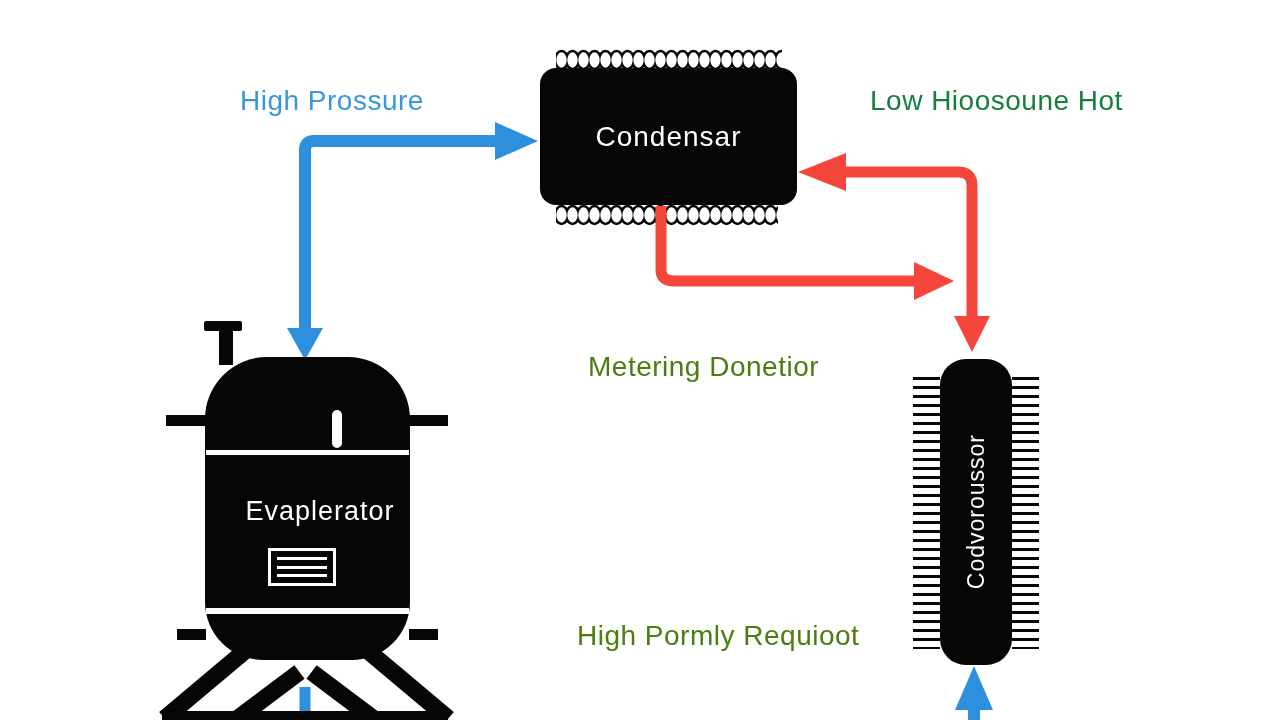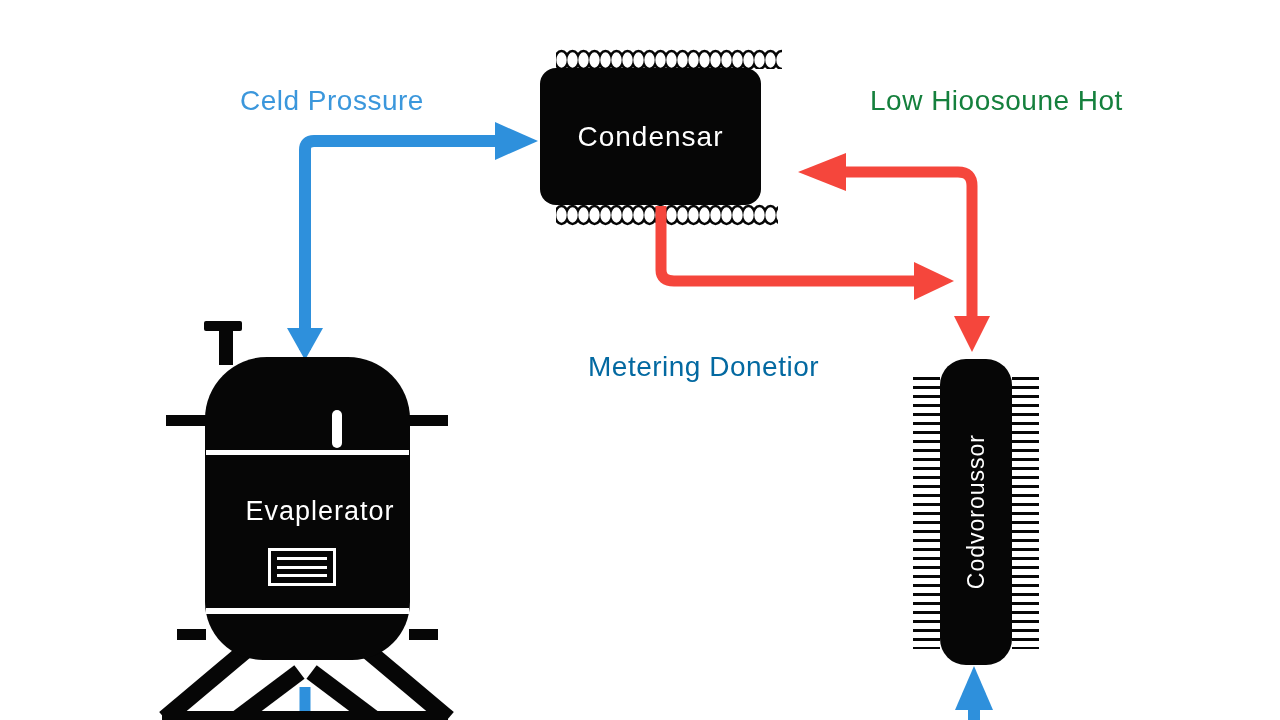--- a/index.html
+++ b/index.html
@@ -4,36 +4,36 @@
 <style>
   html,body{margin:0;padding:0;background:#fff;}
   .stage{
     position:relative;width:1280px;height:720px;overflow:hidden;
     background:#ffffff;font-family:"Liberation Sans",sans-serif;
   }
   
   .lbl{position:absolute;font-size:28px;font-weight:500;letter-spacing:.5px;white-space:nowrap;z-index:4;}
   .lbl-cold{left:240px;top:85px;color:#3b97dc;}
   .lbl-hot{left:870px;top:85px;color:#15803d;}
-  .lbl-dark{color:#0369a1;}
+  .lbl-dark{color:#4d7c0f;}
   .lbl-metering{left:588px;top:351px;}
   .lbl-high{left:577px;top:620px;}
   
   .coil{position:absolute;z-index:1;}
   .coil-top{left:556px;top:49px;}
   .coil-bottom{left:556px;top:204px;}
   .fins{position:absolute;width:27px;height:272px;top:377px;z-index:1;
     background:repeating-linear-gradient(to bottom,#060606 0 3px,transparent 3px 9px);}
   .fins-left{left:913px;}
   .fins-right{left:1012px;}
   
   svg.arrows{position:absolute;left:0;top:0;z-index:2;}
   
   .comp{position:absolute;background:#060606;z-index:3;}
-  .condenser{left:540px;top:68px;width:221px;height:137px;border-radius:16px;
+  .condenser{left:540px;top:68px;width:257px;height:137px;border-radius:16px;
     display:flex;align-items:center;justify-content:center;}
   .condenser .comp-label{color:#fff;font-size:28px;letter-spacing:1px;}
   .compressor{left:940px;top:359px;width:72px;height:306px;border-radius:26px;
     display:flex;align-items:center;justify-content:center;}
   .compressor .comp-label{color:#fff;font-size:23px;letter-spacing:1px;
     writing-mode:vertical-rl;transform:rotate(180deg);}
   
   .evap-part{position:absolute;background:#060606;z-index:3;}
   .evap-body{left:205px;top:357px;width:205px;height:303px;border-radius:62px 62px 58px 58px;}
   .evap-divider{position:absolute;background:#fff;z-index:3;}
@@ -135,17 +135,18 @@
   <div class="evap-divider evap-div1"></div>
   <div class="evap-divider evap-div2"></div>
   <div class="evap-slot"></div>
   <div class="evap-label">Evaplerator</div>
   <div class="evap-grille">
     <div class="bar"></div>
     <div class="bar"></div>
     <div class="bar"></div>
   </div>
 
-  <div class="lbl lbl-cold">Celd Prossure</div>
+  <div class="lbl lbl-cold">High Prossure</div>
   <div class="lbl lbl-hot">Low Hioosoune Hot</div>
   <div class="lbl lbl-dark lbl-metering">Metering Donetior</div>
+  <div class="lbl lbl-dark lbl-high">High Pormly Requioot</div>
 
 </div>
 
 </body></html>

